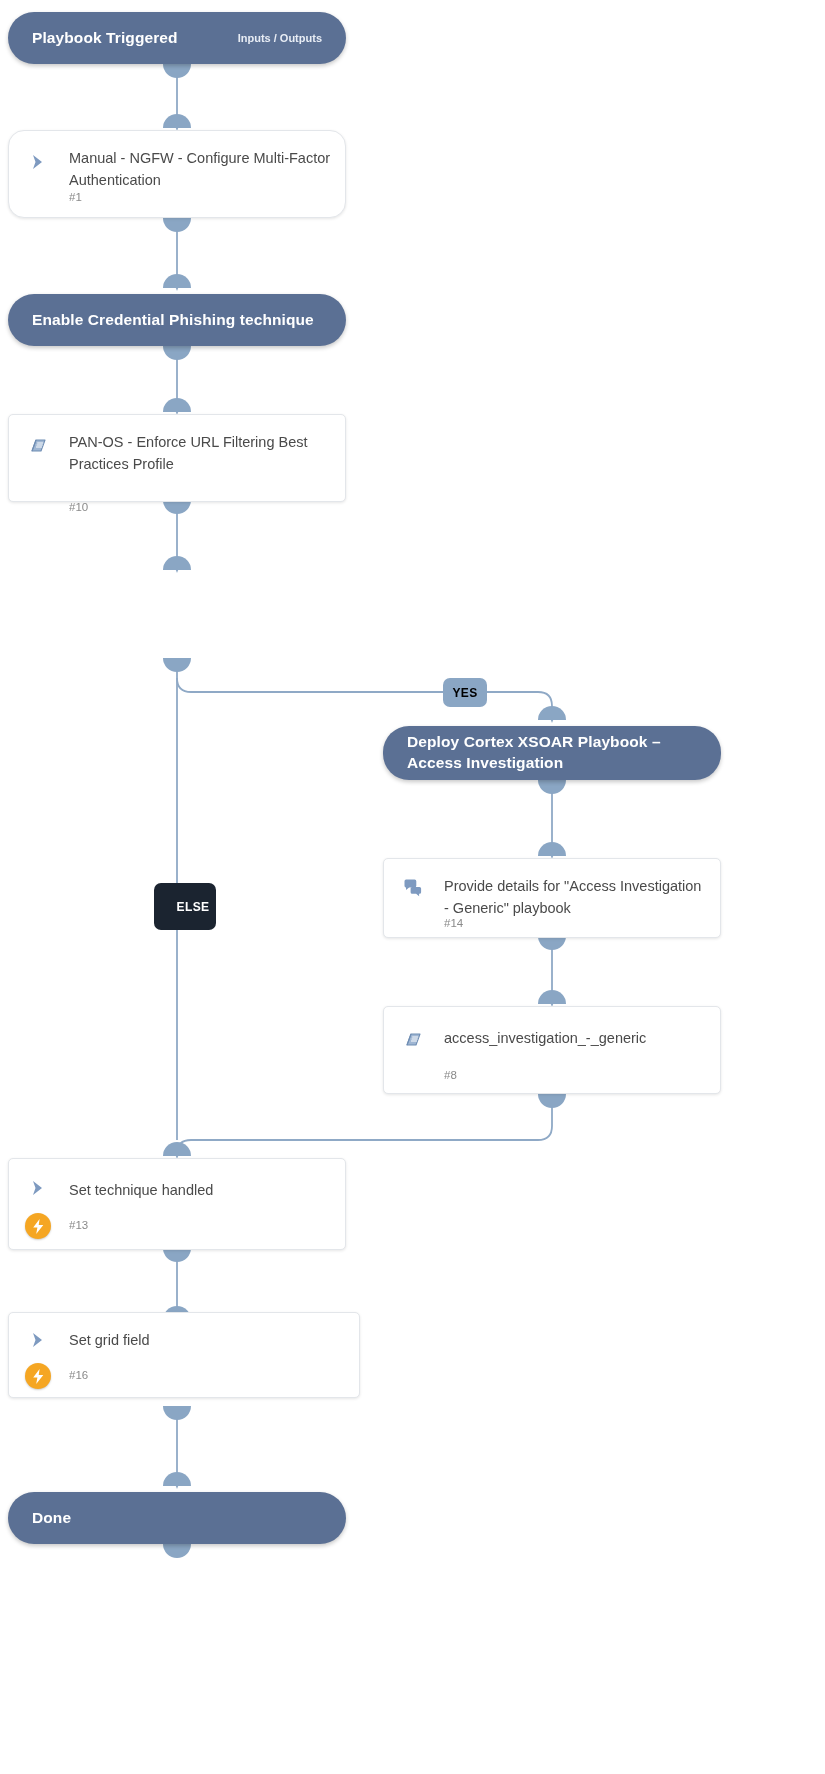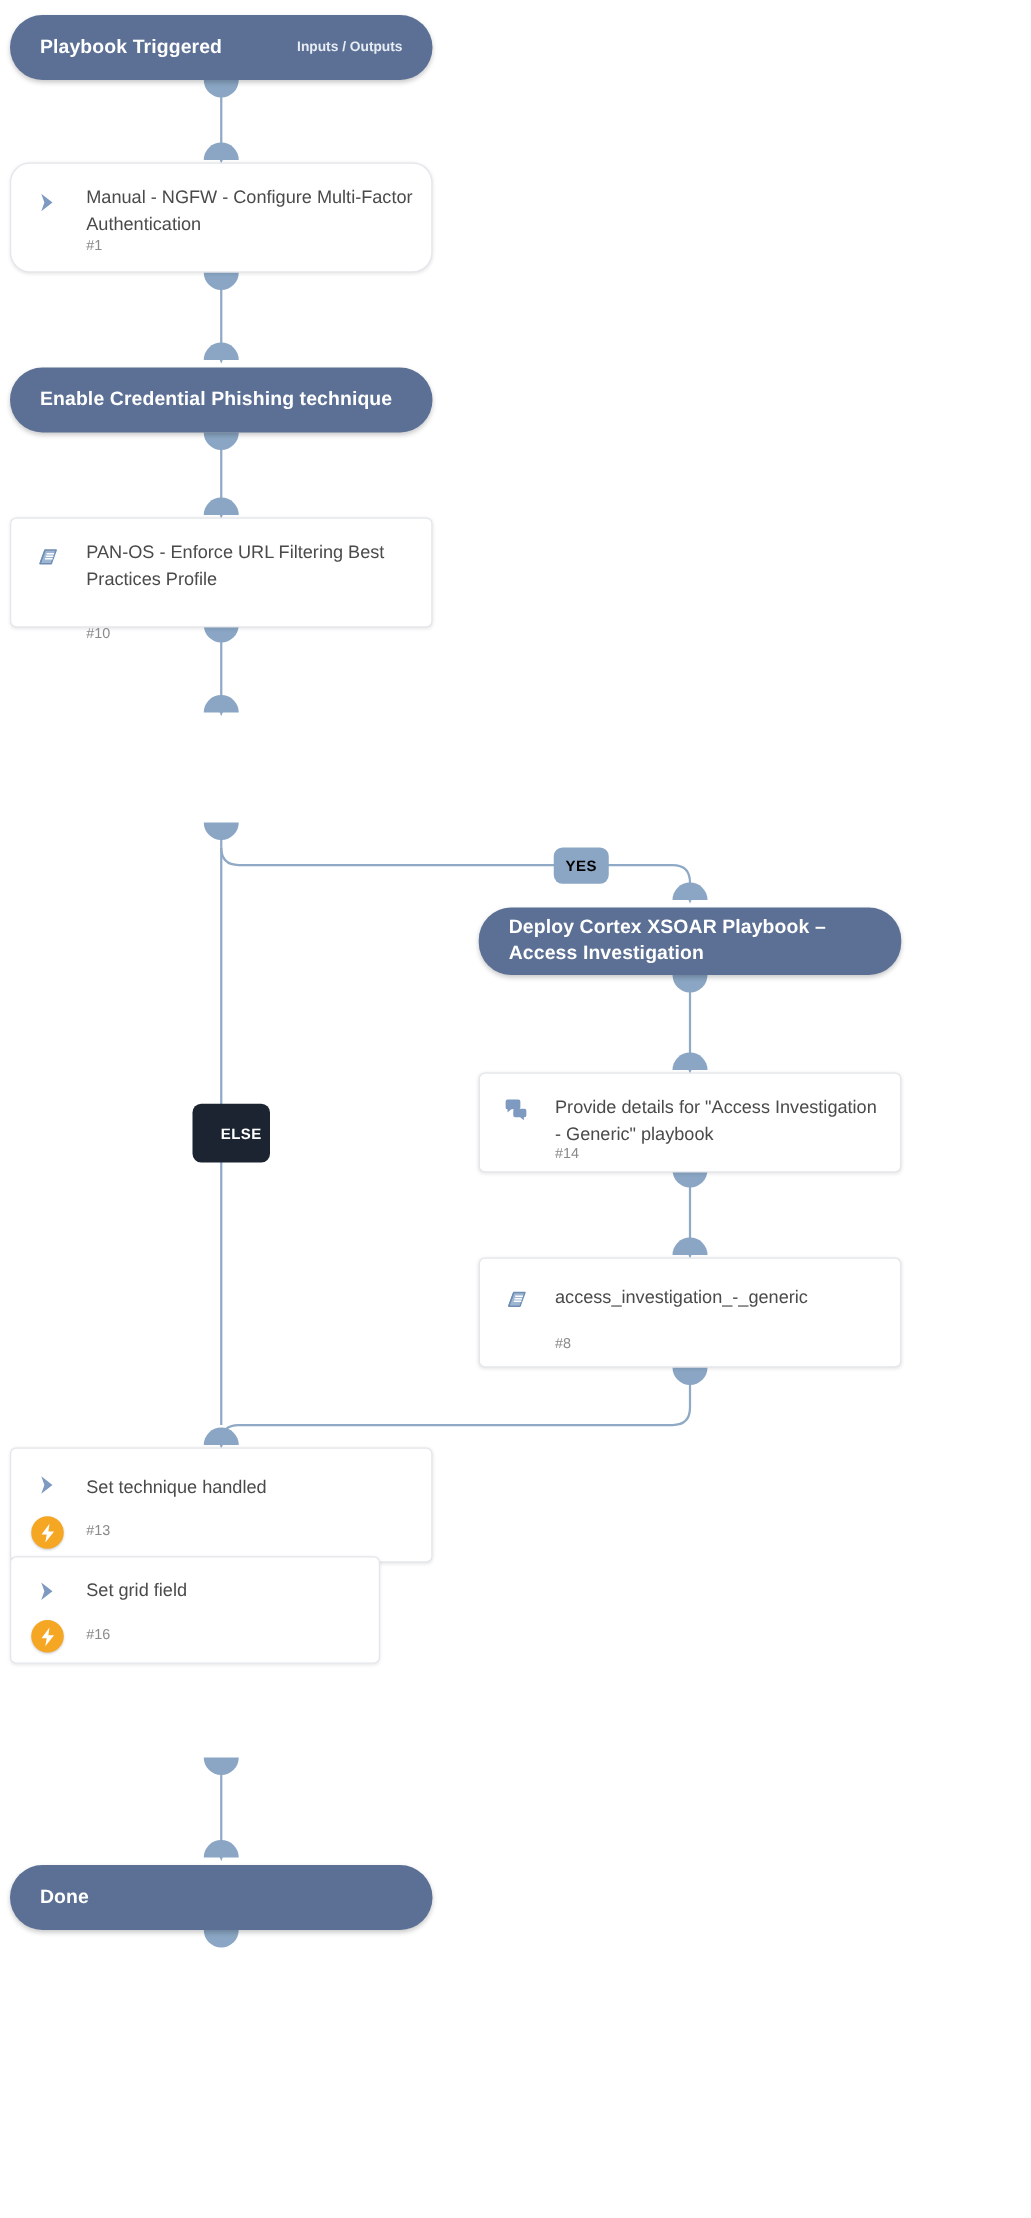--- a/index.html
+++ b/index.html
@@ -284,21 +284,21 @@
     </span>
     <div class="ctitle" style="top:20px;">Set technique handled</div>
     <span class="bolt" style="top:54px;">
       <svg width="13" height="15" viewBox="0 0 13 15">
           <path d="M7.6 0 L1.2 8.6 L5.4 8.6 L4.2 15 L11.3 6.1 L6.7 6.1 Z" fill="#ffffff"></path>
         </svg>
     </span>
     <div class="cid" style="top:60px;">#13</div>
   </div>
 
-  <div class="card" style="left:8px; top:1245px; width:296px; height:86px;">
+  <div class="card" style="left:8px; top:1312px; width:352px; height:86px;">
     <span class="ico" style="top:14px;">
       <svg width="18" height="18" viewBox="0 0 18 18">
           <path d="M4 2 L13 9 L4 16 L6.5 9 Z" fill="#7e9ac0"></path>
         </svg>
     </span>
     <div class="ctitle" style="top:16px;">Set grid field</div>
     <span class="bolt" style="top:50px;">
       <svg width="13" height="15" viewBox="0 0 13 15">
           <path d="M7.6 0 L1.2 8.6 L5.4 8.6 L4.2 15 L11.3 6.1 L6.7 6.1 Z" fill="#ffffff"></path>
         </svg>

